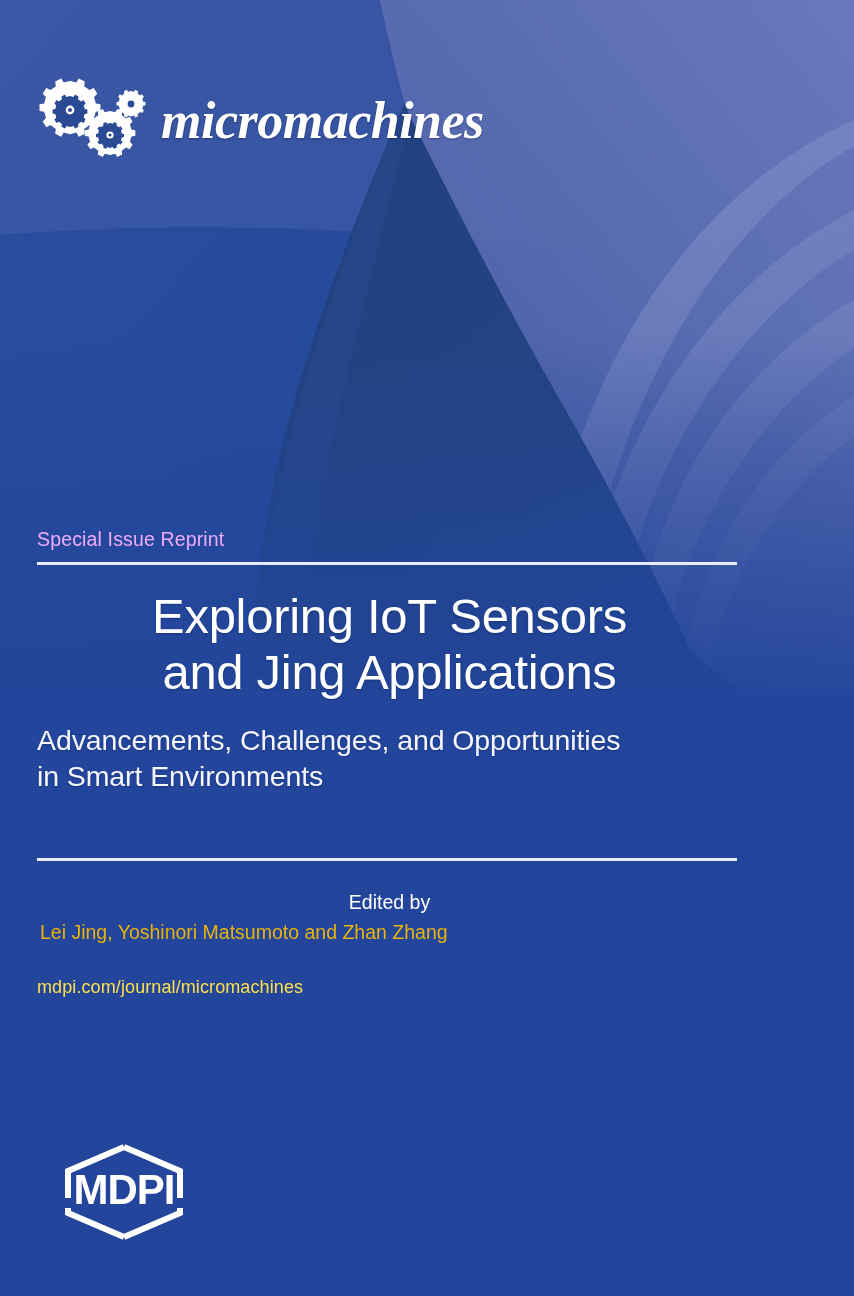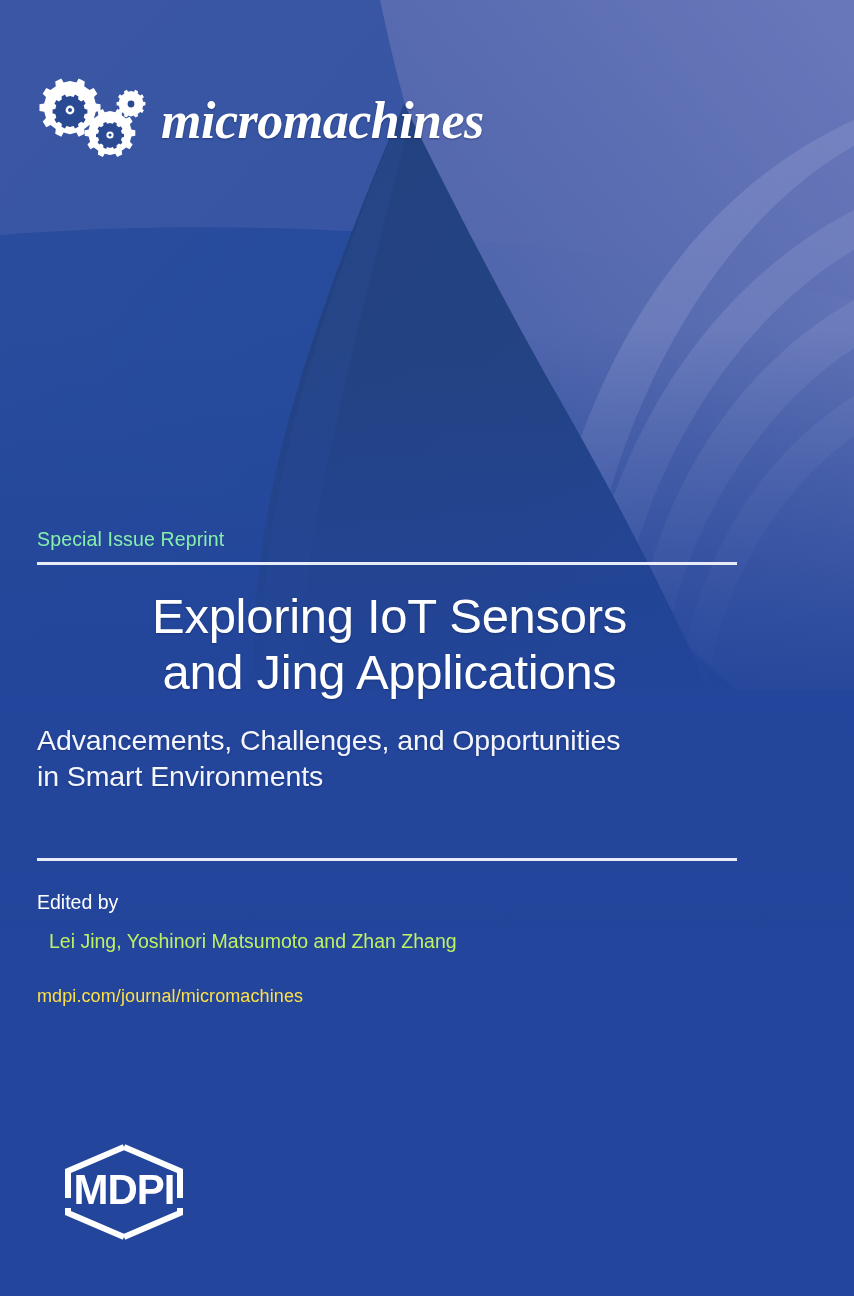--- a/index.html
+++ b/index.html
@@ -66,21 +66,21 @@
   }
 
   
   .title-block {
     position: absolute;
     left: 37px;
     top: 528px;
     width: 705px;
   }
   .kicker {
-    color: #86efac;
+    color: #f0abfc;
     font-size: 19.5px;
     font-weight: 400;
     letter-spacing: .15px;
     line-height: 1.2;
     margin: 0 0 11px 0;
   }
   .rule {
     width: 700px;
     height: 3px;
     background: #e8ecf7;
@@ -122,27 +122,28 @@
     background: #e8ecf7;
     border: 0;
     margin: 0 0 28px 0;
   }
   .edited-by {
     color: #ffffff;
     font-size: 19.5px;
     font-weight: 400;
     line-height: 1.42;
     margin: 0;
+    text-align: center;
   }
   .editor-names {
-    color: #bef264;
+    color: #eab308;
     font-size: 19.5px;
     font-weight: 400;
     line-height: 1.42;
-    margin: 12px;
+    margin: 3px;
   }
   .journal-url {
     color: #fde047;
     font-size: 18px;
     font-weight: 400;
     margin: 30px 0 0 0;
     letter-spacing: .1px;
   }
 
   

